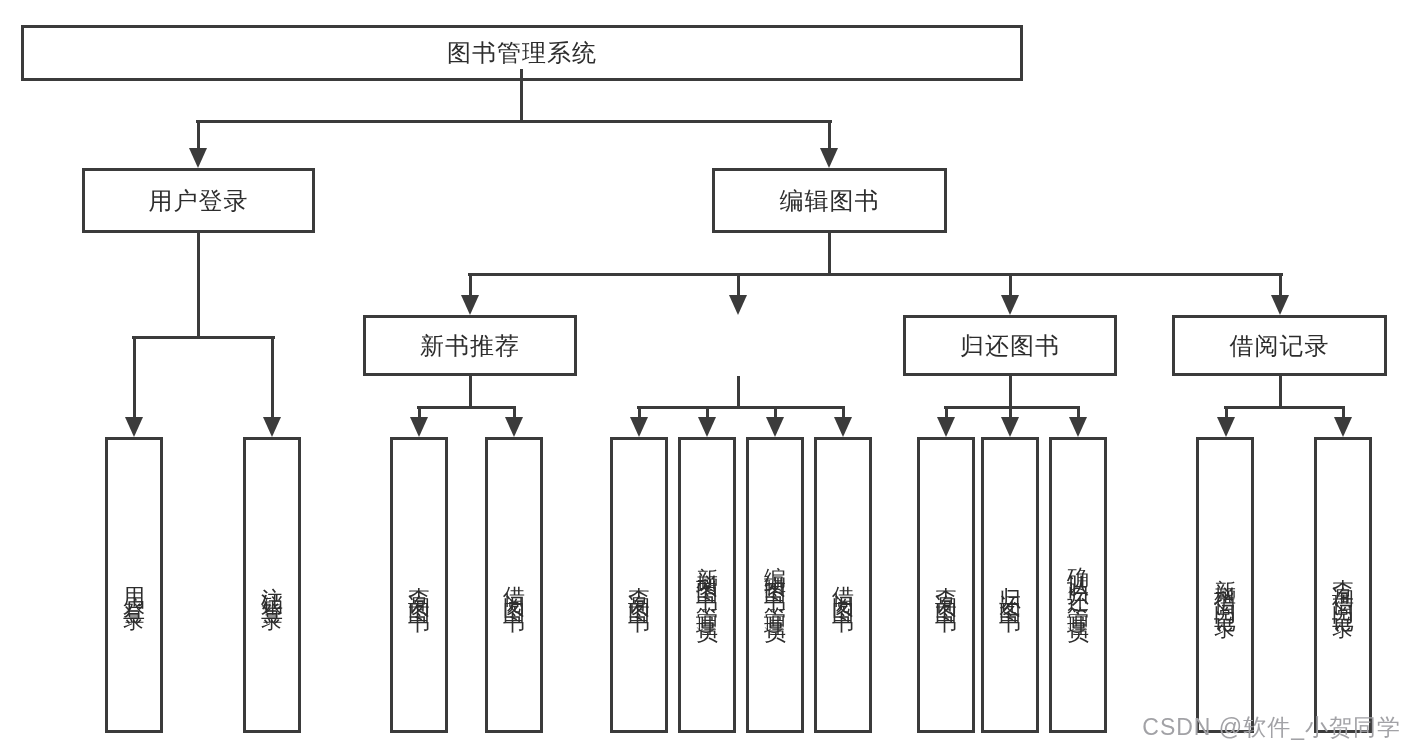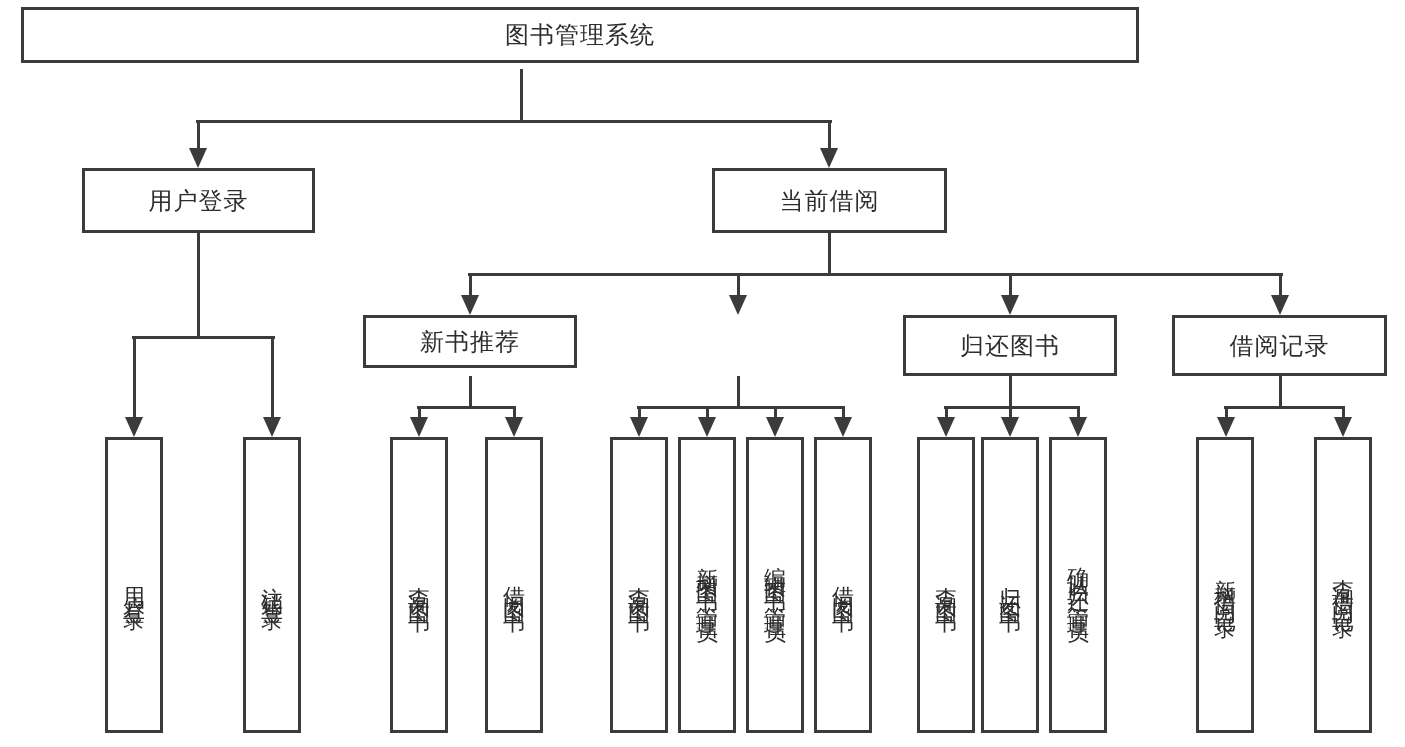--- a/index.html
+++ b/index.html
@@ -34,26 +34,26 @@
     position:absolute; right:4px; top:712px;
     font-size:23px; color:var(--watermark,#a2a2a6);
     letter-spacing:1px; z-index:5;
   }
 </style>
 </head>
 <body>
 
 <div class="stage">
 
-  <div class="node" style="left:21px;top:7px;width:1118px;height:56px">图书管理系统</div>
+  <div class="node" style="left:21px;top:25px;width:1002px;height:56px">图书管理系统</div>
 
   <div class="node" style="left:82px;top:168px;width:233px;height:65px">用户登录</div>
-  <div class="node" style="left:712px;top:168px;width:235px;height:65px">当前借阅</div>
+  <div class="node" style="left:712px;top:168px;width:235px;height:65px">编辑图书</div>
 
-  <div class="node" style="left:363px;top:315px;width:214px;height:53px">新书推荐</div>
+  <div class="node" style="left:363px;top:315px;width:214px;height:61px">新书推荐</div>
   <div class="node" style="left:903px;top:315px;width:214px;height:61px">归还图书</div>
   <div class="node" style="left:1172px;top:315px;width:215px;height:61px">借阅记录</div>
 
   <div class="node vnode" style="left:105px;top:437px;width:58px;height:296px">用户登录</div>
   <div class="node vnode" style="left:243px;top:437px;width:58px;height:296px">注销登录</div>
 
   <div class="node vnode" style="left:390px;top:437px;width:58px;height:296px">查询图书</div>
   <div class="node vnode" style="left:485px;top:437px;width:58px;height:296px">借阅图书</div>
 
   <div class="node vnode" style="left:610px;top:437px;width:58px;height:296px">查询图书</div>
@@ -118,13 +118,14 @@
   <div class="arrowhead" style="left:937px;top:417px"></div>
   <div class="vline" style="left:1009px;top:406px;height:13px"></div>
   <div class="arrowhead" style="left:1001px;top:417px"></div>
   <div class="vline" style="left:1077px;top:406px;height:13px"></div>
   <div class="arrowhead" style="left:1069px;top:417px"></div>
   <div class="vline" style="left:1225px;top:406px;height:13px"></div>
   <div class="arrowhead" style="left:1217px;top:417px"></div>
   <div class="vline" style="left:1342px;top:406px;height:13px"></div>
   <div class="arrowhead" style="left:1334px;top:417px"></div>
 
+  <div class="watermark">CSDN @软件_小贺同学</div>
 </div>
 
 </body></html>

